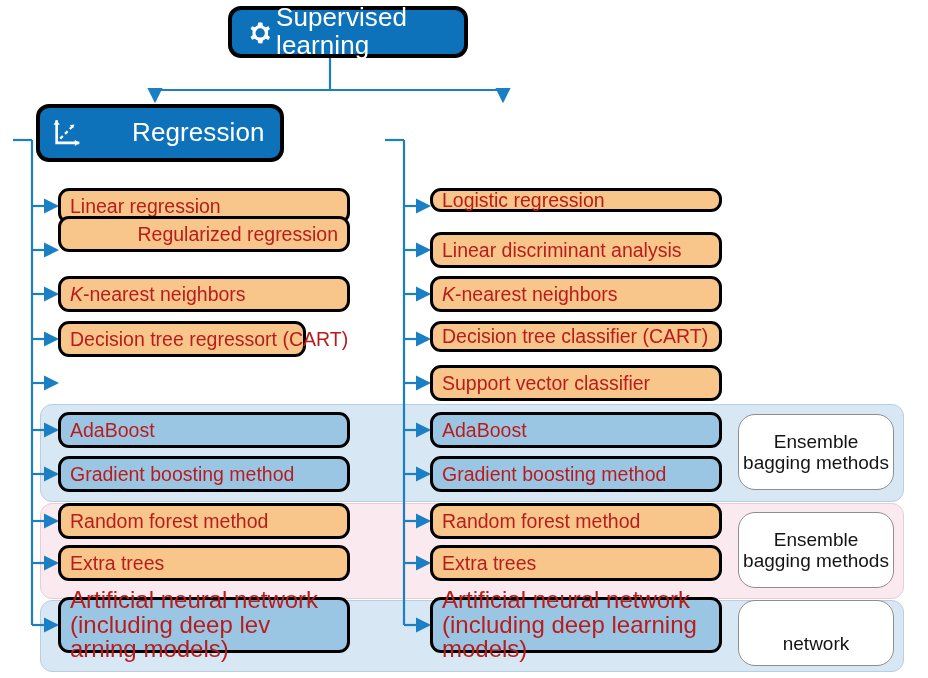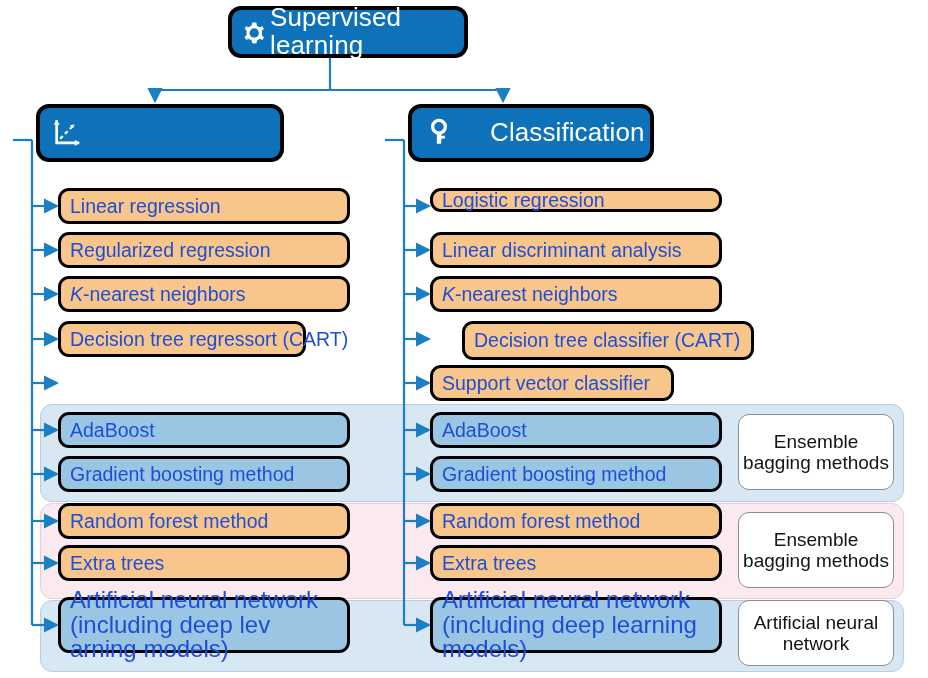--- a/index.html
+++ b/index.html
@@ -28,28 +28,28 @@
   }
   .node.root,.node.branch{
     background:#0d72b9;border-radius:13px;border-width:4px;
     color:#ffffff;justify-content:flex-start;
   }
   .node.root .ttl,.node.branch .ttl{
     font-size:26px;letter-spacing:.1px;font-weight:400;color:#fff;
   }
   .node.leaf{background:#f8c68a;padding:0 9px;}
   .node.leaf.blue{background:#9ac6e4;}
-  .node .lbl{font-size:19.5px;color:#1d4ed8;white-space:nowrap;}
+  .node .lbl{font-size:19.5px;color:#b91c1c;white-space:nowrap;}
   .node .lbl .ital{font-style:italic;}
   .node .lbl.two{white-space:normal;line-height:1.04;font-size:24px;}
 
   
   .legend{
     position:absolute;box-sizing:border-box;background:#ffffff;
-    border:1.5px solid #8e8e8e;border-radius:11px;
+    border:1.5px solid #8e8e8e;border-radius:17px;
     display:flex;align-items:center;justify-content:center;text-align:center;
   }
   .legend .lgl{font-size:19px;color:#141414;line-height:1.12;}
 
   
   .icon{display:inline-flex;align-items:center;justify-content:center;flex:0 0 auto;}
 </style>
 </head>
 <body>
 
@@ -93,58 +93,49 @@
       <path d="M404,339 L429,339" marker-end="url(#ar)"></path>
       <path d="M404,383 L429,383" marker-end="url(#ar)"></path>
       <path d="M404,430 L429,430" marker-end="url(#ar)"></path>
       <path d="M404,474 L429,474" marker-end="url(#ar)"></path>
       <path d="M404,521 L429,521" marker-end="url(#ar)"></path>
       <path d="M404,563 L429,563" marker-end="url(#ar)"></path>
       <path d="M404,625 L429,625" marker-end="url(#ar)"></path>
     </g>
   </svg>
 
-  <div class="node root" style="left:228px;top:6px;width:240px;height:52px;padding-left:4px;">
+  <div class="node root" style="left:228px;top:6px;width:240px;height:52px;padding-left:10px;">
     <span class="icon" style="width:34px;height:34px;">
       <svg viewBox="0 0 24 24" width="32" height="32">
         <path fill="#ffffff" d="M12 1.6l1.5.35.35 2.0a7.6 7.6 0 011.9 1.1l1.93-.72 1.06 1.84-1.5 1.35c.12.5.19 1.02.19 1.55s-.07 1.05-.19 1.55l1.5 1.35-1.06 1.84-1.93-.72a7.6 7.6 0 01-1.9 1.1l-.35 2.0L12 16.4l-1.5-.35-.35-2.0a7.6 7.6 0 01-1.9-1.1l-1.93.72-1.06-1.84 1.5-1.35A7 7 0 016.57 9c0-.53.07-1.05.19-1.55l-1.5-1.35 1.06-1.84 1.93.72a7.6 7.6 0 011.9-1.1l.35-2.0z" transform="translate(0,3) scale(1.08)"></path>
         <circle cx="12.9" cy="12.7" r="3.5" fill="#0d72b9"></circle>
       </svg>
     </span>
     <span class="ttl">Supervised learning</span>
   </div>
 
   <div class="node branch" style="left:36px;top:104px;width:248px;height:58px;padding-left:10px;">
     <span class="icon" style="width:36px;height:36px;">
       <svg viewBox="0 0 24 24" width="34" height="34">
         <path d="M4 3 L4 19 L20 19" stroke="#ffffff" stroke-width="1.9" fill="none"></path>
         <path d="M4 3 l-2.2 3.2 h4.4 z" fill="#ffffff"></path>
         <path d="M20 19 l-3.2 -2.2 v4.4 z" fill="#ffffff"></path>
         <path d="M6.5 16 L15.5 7" stroke="#ffffff" stroke-width="1.6" fill="none" stroke-dasharray="2.6 2.2"></path>
         <path d="M16.6 6 l-3.4 .5 l2.4 2.2 z" fill="#ffffff"></path>
       </svg>
     </span>
+    <span class="ttl" style="margin-left:46px;">Regression</span>
   </div>
 
-  <div class="node branch" style="left:408px;top:104px;width:246px;height:58px;padding-left:12px;">
-    <span class="icon" style="width:30px;height:36px;">
-      <svg viewBox="0 0 24 24" width="30" height="34">
-        <circle cx="12" cy="7" r="5.1" fill="none" stroke="#ffffff" stroke-width="2.6"></circle>
-        <rect x="10.3" y="11.2" width="3.5" height="9.4" fill="#ffffff"></rect>
-        <rect x="13.4" y="14.2" width="3.3" height="2.3" fill="#ffffff"></rect>
-      </svg>
-    </span>
-    <span class="ttl" style="margin-left:36px;">Classification</span>
-  </div>
 
   <div class="node leaf" style="left:58px;top:188px;width:292px;height:36px;">
     <span class="lbl">Linear regression</span>
     </div>
 
-  <div class="node leaf" style="left:58px;top:232px;width:292px;height:36px;">
+  <div class="node leaf" style="left:58px;top:216px;width:292px;height:36px;justify-content:flex-end;">
     <span class="lbl">Regularized regression</span>
     </div>
 
   <div class="node leaf" style="left:58px;top:276px;width:292px;height:36px;">
     <span class="lbl"><span class="ital">K</span><span>-nearest neighbors</span></span>
     </div>
 
   <div class="node leaf" style="left:58px;top:321px;width:248px;height:36px;">
     <span class="lbl">Decision tree regressort (CART)</span>
     </div>
@@ -178,25 +169,25 @@
     </div>
 
   <div class="node leaf" style="left:430px;top:232px;width:292px;height:36px;">
     <span class="lbl">Linear discriminant analysis</span>
     </div>
 
   <div class="node leaf" style="left:430px;top:276px;width:292px;height:36px;">
     <span class="lbl"><span class="ital">K</span><span>-nearest neighbors</span></span>
     </div>
 
-  <div class="node leaf" style="left:430px;top:321px;width:292px;height:39px;margin-left:32px;">
+  <div class="node leaf" style="left:430px;top:321px;width:292px;height:31px;">
     <span class="lbl">Decision tree classifier (CART)</span>
     </div>
 
-  <div class="node leaf" style="left:430px;top:365px;width:244px;height:36px;">
+  <div class="node leaf" style="left:430px;top:365px;width:292px;height:36px;">
     <span class="lbl">Support vector classifier</span>
     </div>
 
   <div class="node leaf blue" style="left:430px;top:412px;width:292px;height:36px;">
     <span class="lbl">AdaBoost</span>
     </div>
 
   <div class="node leaf blue" style="left:430px;top:456px;width:292px;height:36px;">
     <span class="lbl">Gradient boosting method</span>
     </div>
@@ -225,18 +216,18 @@
 
   <div class="legend" style="left:738px;top:512px;width:156px;height:76px;">
     <span class="lgl">
       <span>Ensemble</span><br>
       <span>bagging methods</span>
     </span>
     </div>
 
   <div class="legend" style="left:738px;top:600px;width:156px;height:66px;">
     <span class="lgl">
-      <span>Artificial neural</span><br>
+      <br>
       <span>network</span>
     </span>
     </div>
 
 </div>
 
 </body></html>

